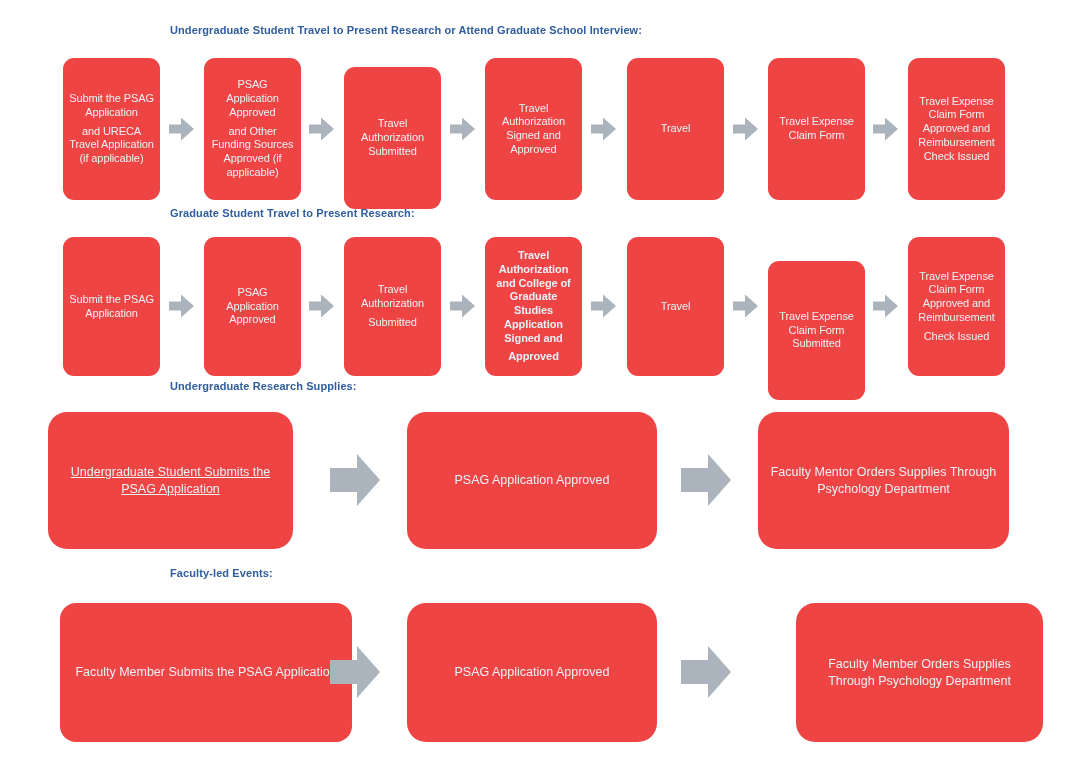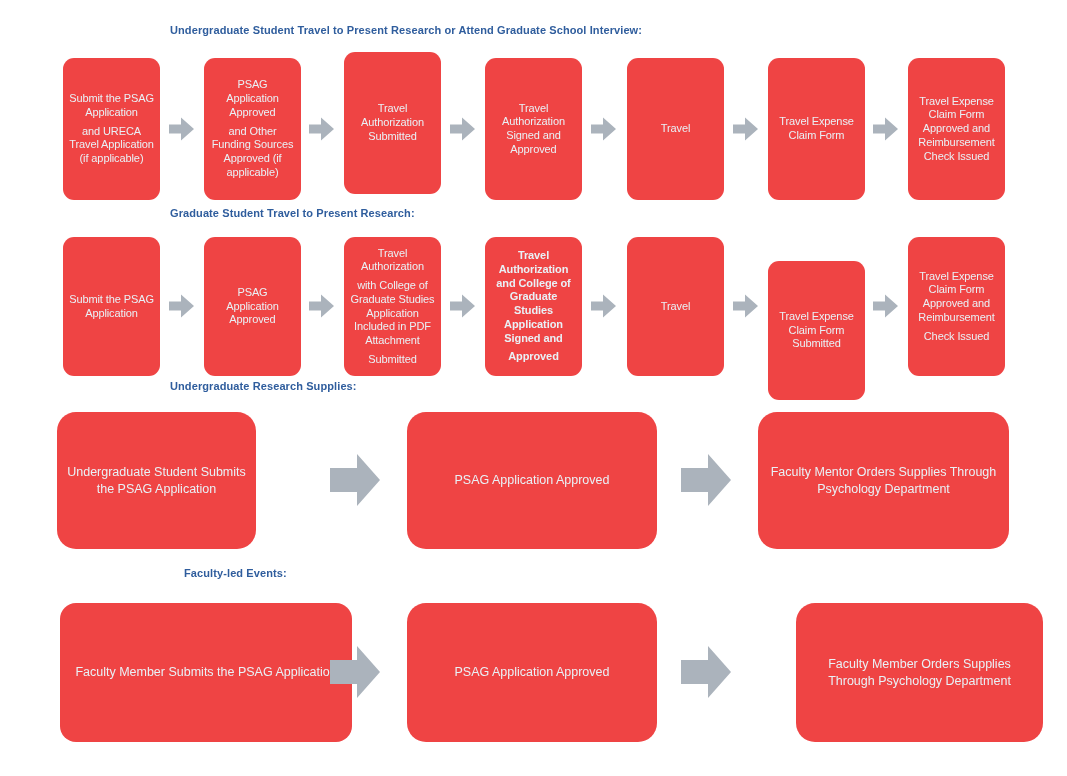--- a/index.html
+++ b/index.html
@@ -59,21 +59,21 @@
   <div class="heading" style="left:170px; top:24px;">Undergraduate Student Travel to Present Research or Attend Graduate School Interview:</div>
 
   <div class="box sm" style="left:63px;  top:58px;">
     <div class="para">Submit the PSAG Application</div>
     <div class="para">and URECA Travel Application (if applicable)</div>
   </div>
   <div class="box sm" style="left:204px; top:58px;">
     <div class="para">PSAG Application Approved</div>
     <div class="para">and Other Funding Sources Approved (if applicable)</div>
   </div>
-  <div class="box sm" style="left:344px; top:52px;">
+  <div class="box sm" style="left:344px; top:67px;">
     <div class="para">Travel Authorization Submitted</div>
   </div>
   <div class="box sm" style="left:485px; top:58px;">
     <div class="para">Travel Authorization Signed and Approved</div>
   </div>
   <div class="box sm" style="left:627px; top:58px;">
     <div class="para">Travel</div>
   </div>
   <div class="box sm" style="left:768px; top:58px;">
     <div class="para">Travel Expense Claim Form</div>
@@ -116,21 +116,20 @@
   <div class="heading" style="left:170px; top:207px;">Graduate Student Travel to Present Research:</div>
 
   <div class="box sm sm2" style="left:63px;  top:237px;">
     <div class="para">Submit the PSAG Application</div>
   </div>
   <div class="box sm sm2" style="left:204px; top:237px;">
     <div class="para">PSAG Application Approved</div>
   </div>
   <div class="box sm sm2" style="left:344px; top:237px;">
     <div class="para">Travel Authorization</div>
-    <div class="para">with College of Graduate Studies Application Included in PDF Attachment</div>
     <div class="para">Submitted</div>
   </div>
   <div class="box sm sm2" style="left:485px; top:237px;font-weight:bold;">
     <div class="para">Travel Authorization and College of Graduate Studies Application Signed and</div>
     <div class="para">Approved</div>
   </div>
   <div class="box sm sm2" style="left:627px; top:237px;">
     <div class="para">Travel</div>
   </div>
   <div class="box sm sm2" style="left:768px; top:237px;margin-top:24px;">
@@ -167,42 +166,42 @@
       </svg>
     </div>
   <div class="arrow" style="left:873px; top:294px;">
     <svg width="26" height="24" viewBox="0 0 26 24">
         <polygon points="0,7.5 12,7.5 12,0.5 25,12 12,23.5 12,16.5 0,16.5"></polygon>
       </svg>
     </div>
 
   <div class="heading" style="left:170px; top:380px;">Undergraduate Research Supplies:</div>
 
-  <div class="box lg" style="left:57px;  top:412px; width:199px; height:137px;">
+  <div class="box lg" style="left:48px;  top:412px; width:245px; height:137px;text-decoration:underline;">
     <div class="para">Undergraduate Student Submits the PSAG Application</div>
   </div>
   <div class="box lg" style="left:407px; top:412px; width:250px; height:137px;">
     <div class="para">PSAG Application Approved</div>
   </div>
   <div class="box lg" style="left:758px; top:412px; width:251px; height:137px;">
     <div class="para">Faculty Mentor Orders Supplies Through Psychology Department</div>
   </div>
 
   <div class="arrow" style="left:330px; top:449px;">
     <svg width="52" height="62" viewBox="0 0 52 62">
         <polygon points="0,19 27,19 27,5 50,31 27,57 27,43 0,43"></polygon>
       </svg>
     </div>
   <div class="arrow" style="left:681px; top:449px;">
     <svg width="52" height="62" viewBox="0 0 52 62">
         <polygon points="0,19 27,19 27,5 50,31 27,57 27,43 0,43"></polygon>
       </svg>
     </div>
 
-  <div class="heading" style="left:184px; top:567px;">Faculty-led Events:</div>
+  <div class="heading" style="left:170px; top:567px;">Faculty-led Events:</div>
 
   <div class="box lg" style="left:60px;  top:603px; width:292px; height:139px;border-radius:16px;">
     <div class="para">Faculty Member Submits the PSAG Application</div>
   </div>
   <div class="box lg" style="left:407px; top:603px; width:250px; height:139px;">
     <div class="para">PSAG Application Approved</div>
   </div>
   <div class="box lg" style="left:796px; top:603px; width:247px; height:139px;">
     <div class="para">Faculty Member Orders Supplies Through Psychology Department</div>
   </div>

